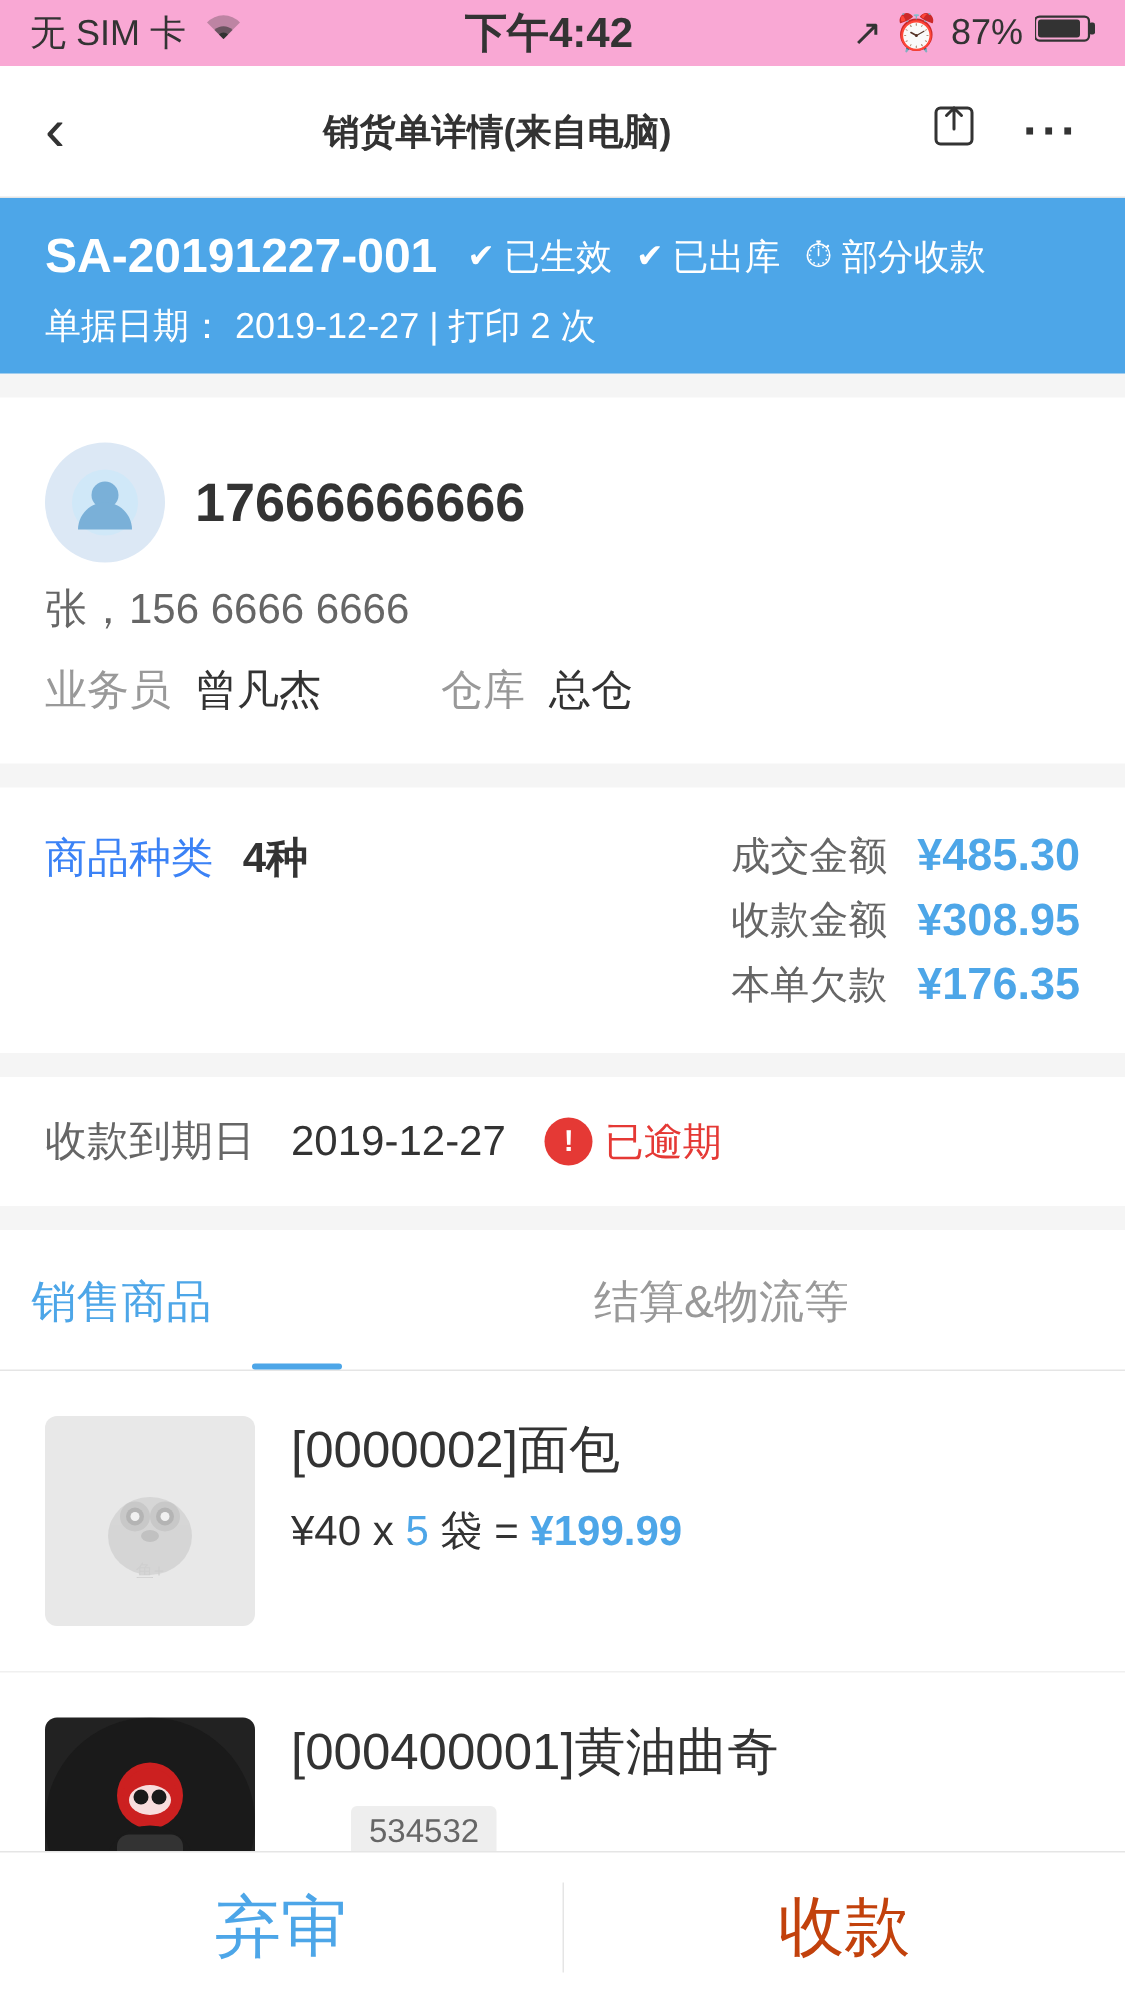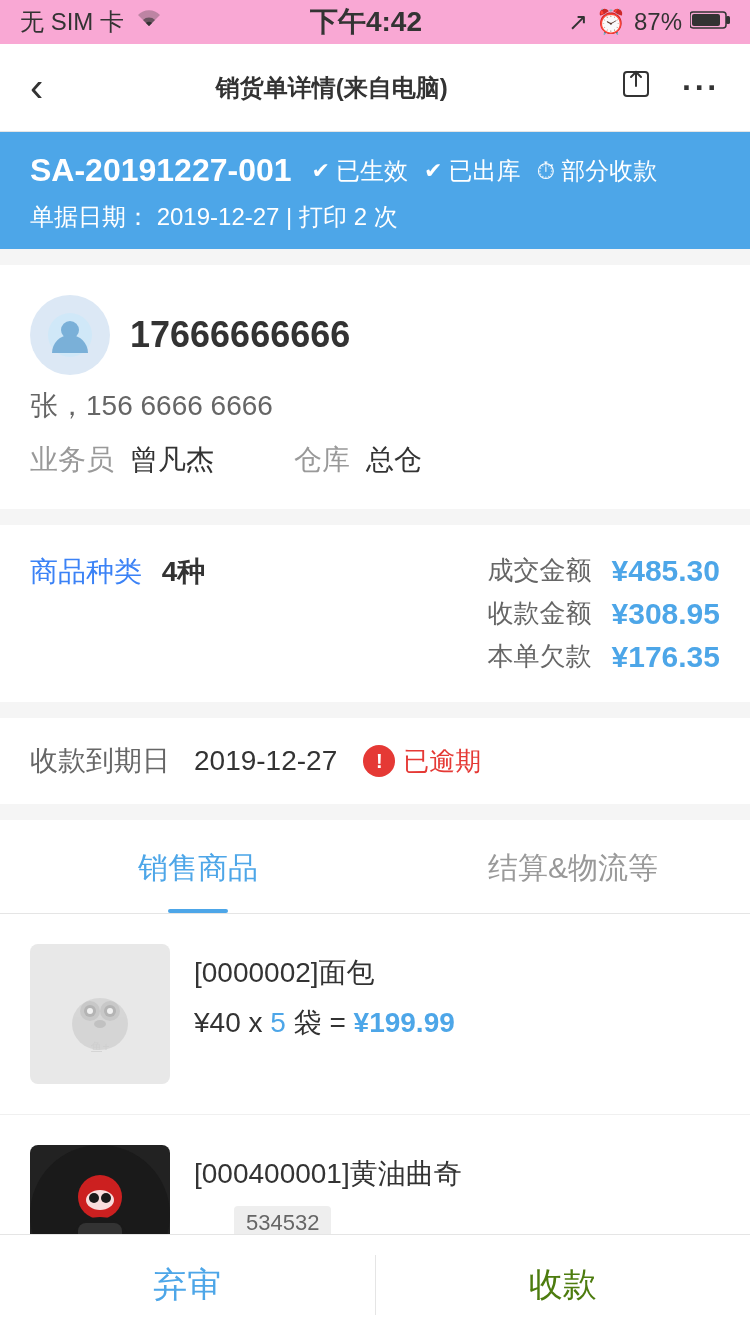--- a/index.html
+++ b/index.html
@@ -164,21 +164,20 @@
     .tabs-section {
       background: #fff;
       margin-top: 16px;
     }
     .tabs-header {
       display: flex;
       border-bottom: 1px solid #e5e5e5;
     }
     .tab {
       flex: 1;
-      text-align: center;
       padding: 28px 0 24px;
       font-size: 30px;
       color: #999;
       position: relative;
       margin-left: 21px;
     }
     .tab.active {
       color: #4da6e8;
     }
     .tab.active::after {
@@ -209,25 +208,24 @@
       border-radius: 8px;
       flex-shrink: 0;
       display: flex;
       align-items: center;
       justify-content: center;
       overflow: hidden;
     }
     .product-image.placeholder { background: #e8e8e8; }
     .product-info { flex: 1; }
     .product-name {
-      font-size: 28px;
+      font-size: 34px;
       color: #333;
       font-weight: 500;
       margin-bottom: 12px;
-      margin-top: 10px;
     }
     .product-sku {
       display: inline-block;
       background: #eee;
       color: #666;
       font-size: 22px;
       padding: 4px 12px;
       border-radius: 4px;
       margin-bottom: 16px;
       margin-left: 40px;
@@ -248,26 +246,26 @@
       height: 100px;
       background: #fff;
       border-top: 1px solid #e5e5e5;
       display: flex;
     }
     .bottom-btn {
       flex: 1;
       display: flex;
       align-items: center;
       justify-content: center;
-      font-size: 34px;
+      font-size: 44px;
       font-weight: 500;
       cursor: pointer;
     }
     .bottom-btn.cancel { color: #4da6e8; }
-    .bottom-btn.confirm { color: #4d7c0f; }
+    .bottom-btn.confirm { color: #c2410c; }
     .bottom-divider {
       width: 1px;
       height: 60px;
       background: #e5e5e5;
       align-self: center;
     }
 
     
     .owl-icon { opacity: 0.4; }
   </style>

